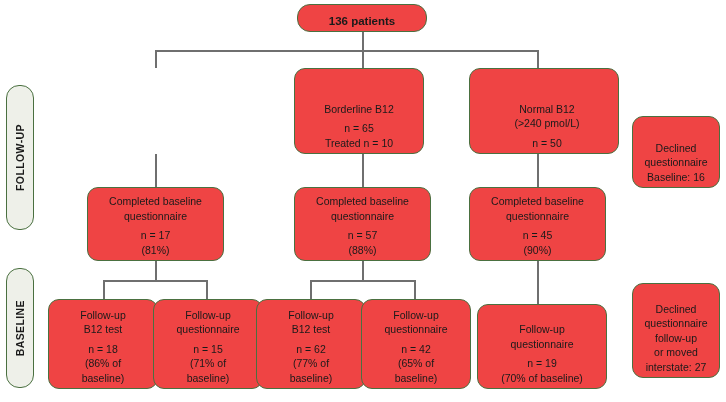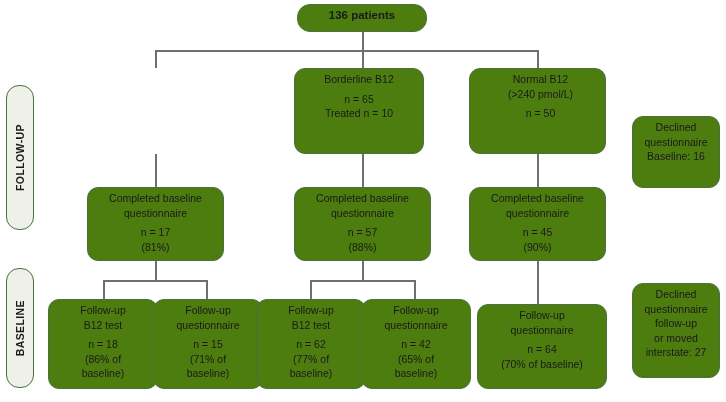--- a/index.html
+++ b/index.html
@@ -13,27 +13,27 @@
   #flowchart {
     position: relative;
     width: 726px;
     height: 402px;
     background: #ffffff;
     overflow: hidden;
   }
   .node {
     position: absolute;
     box-sizing: border-box;
-    background: #4d7c0f;
+    background: #ef4444;
     border: 1.4px solid #4a7040;
     border-radius: 11px;
     display: flex;
     flex-direction: column;
     align-items: center;
-    justify-content: flex-start;
+    justify-content: flex-end;
     text-align: center;
     color: #1a1a1a;
     font-size: 10.5px;
     line-height: 14.5px;
     padding: 3px 4px;
   }
   .node .ln { display: block; white-space: nowrap; }
   .node .gap { height: 5px; }
 
   .root {
@@ -110,21 +110,21 @@
   </div>
 
 
   <div class="node" style="left:294px; top:68px; width:130px; height:86px;">
     <span class="ln">Borderline B12</span>
     <span class="gap"></span>
     <span class="ln">n = 65</span>
     <span class="ln">Treated n = 10</span>
   </div>
 
-  <div class="node" style="left:469px; top:68px; width:137px; height:86px;padding-left:10px;">
+  <div class="node" style="left:469px; top:68px; width:150px; height:86px;padding-left:10px;">
     <span class="ln">Normal B12</span>
     <span class="ln">(&gt;240 pmol/L)</span>
     <span class="gap"></span>
     <span class="ln">n = 50</span>
   </div>
 
   <div class="node" style="left:632px; top:116px; width:88px; height:72px;">
     <span class="ln">Declined</span>
     <span class="ln">questionnaire</span>
     <span class="ln">Baseline: 16</span>
@@ -195,17 +195,17 @@
     <span class="gap"></span>
     <span class="ln">n = 42</span>
     <span class="ln">(65% of</span>
     <span class="ln">baseline)</span>
   </div>
 
   <div class="node" style="left:477px; top:304px; width:130px; height:85px;">
     <span class="ln">Follow-up</span>
     <span class="ln">questionnaire</span>
     <span class="gap"></span>
-    <span class="ln">n = 64</span>
+    <span class="ln">n = 19</span>
     <span class="ln">(70% of baseline)</span>
   </div>
 
 </div>
 
 </body></html>

